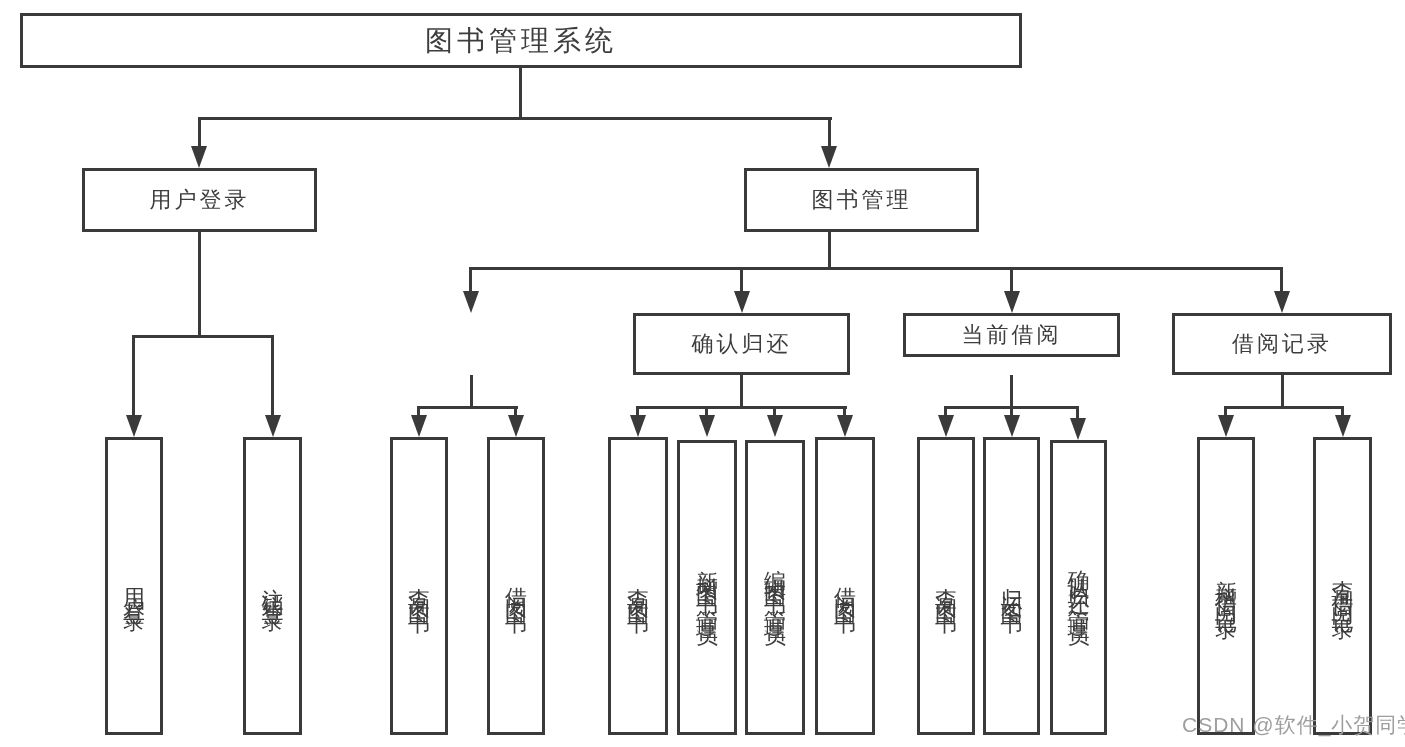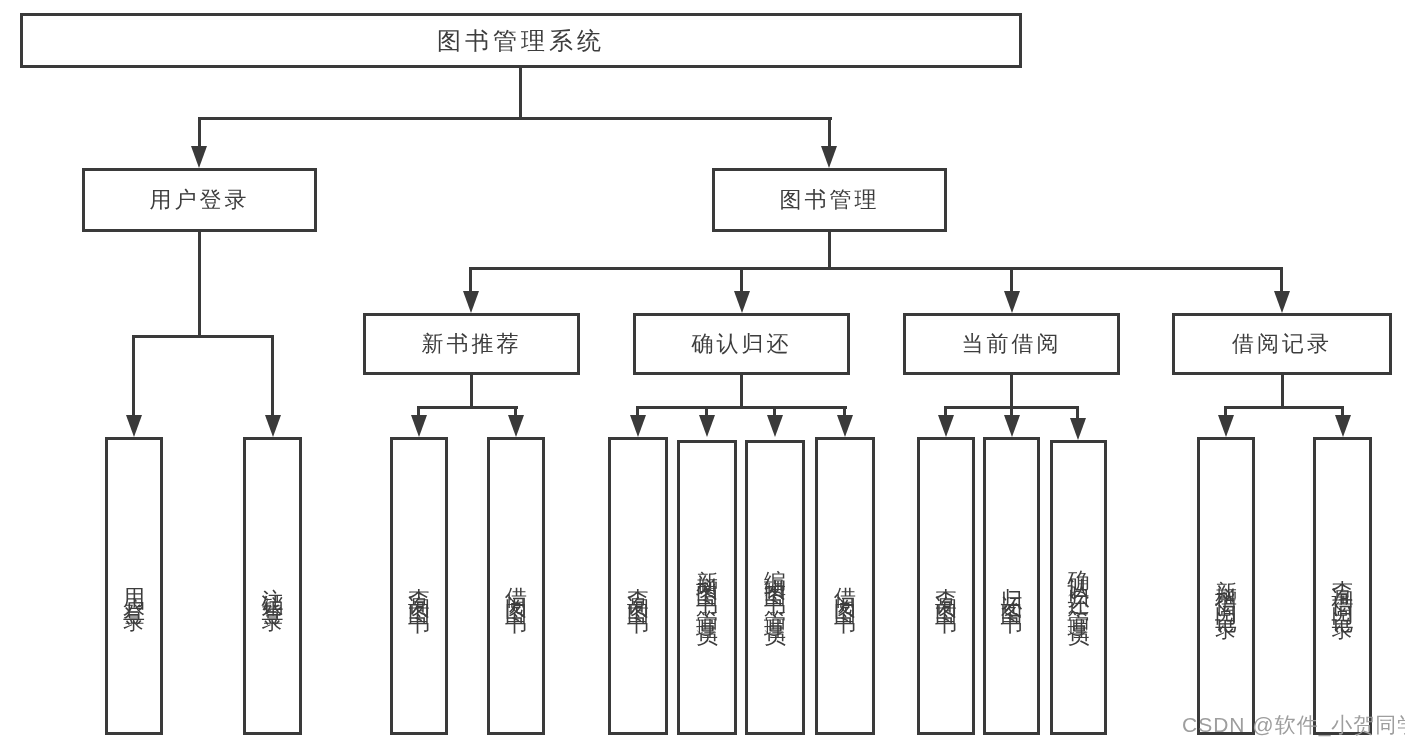--- a/index.html
+++ b/index.html
@@ -21,21 +21,21 @@
     align-items: center;
     justify-content: center;
   }
   .box.h span {
     font-size: 22px;
     letter-spacing: 3px;
     white-space: nowrap;
     color: #3d3d3d;
   }
   .box.root span {
-    font-size: 24px;
+    font-size: 28px;
     letter-spacing: 4px;
   }
   .box.v span {
     writing-mode: vertical-rl;
     text-orientation: mixed;
     font-size: 22px;
     letter-spacing: 8px;
     line-height: 1;
     color: #3d3d3d;
   }
@@ -71,21 +71,21 @@
   <div class="vl" style="left:519px; top:68px;  height:50px;"></div>
   <div class="hl" style="left:198px; top:117px; width:634px;"></div>
   <div class="vl" style="left:198px; top:117px; height:32px;"></div>
   <div class="tri" style="left:191px; top:146px;"></div>
   <div class="vl" style="left:828px; top:117px; height:32px;"></div>
   <div class="tri" style="left:821px; top:146px;"></div>
 
   <div class="box h" style="left:82px; top:168px; width:235px; height:64px;">
     <span>用户登录</span>
   </div>
-  <div class="box h" style="left:712px; top:168px; width:235px; height:64px;">
+  <div class="box h" style="left:744px; top:168px; width:235px; height:64px;">
     <span>图书管理</span>
   </div>
 
   <div class="vl" style="left:198px; top:232px; height:106px;"></div>
   <div class="hl" style="left:132px; top:335px; width:141px;"></div>
   <div class="vl" style="left:132px; top:335px; height:82px;"></div>
   <div class="tri" style="left:126px; top:415px;"></div>
   <div class="vl" style="left:271px; top:335px; height:82px;"></div>
   <div class="tri" style="left:265px; top:415px;"></div>
 
@@ -93,27 +93,24 @@
   <div class="hl" style="left:470px;  top:267px; width:813px;"></div>
   <div class="vl" style="left:469px;  top:267px; height:26px;"></div>
   <div class="tri" style="left:463px;  top:291px;"></div>
   <div class="vl" style="left:740px;  top:267px; height:26px;"></div>
   <div class="tri" style="left:734px;  top:291px;"></div>
   <div class="vl" style="left:1010px; top:267px; height:26px;"></div>
   <div class="tri" style="left:1004px; top:291px;"></div>
   <div class="vl" style="left:1280px; top:267px; height:26px;"></div>
   <div class="tri" style="left:1274px; top:291px;"></div>
 
-  <div class="box h" style="left:363px; top:313px; width:217px; height:62px;">
-    <span>新书推荐</span>
-  </div>
   <div class="box h" style="left:633px; top:313px; width:217px; height:62px;">
     <span>确认归还</span>
   </div>
-  <div class="box h" style="left:903px; top:313px; width:217px; height:62px;">
+  <div class="box h" style="left:903px; top:313px; width:217px; height:44px;">
     <span>当前借阅</span>
   </div>
   <div class="box h" style="left:1172px; top:313px; width:220px; height:62px;">
     <span>借阅记录</span>
   </div>
 
   <div class="vl" style="left:470px; top:375px; height:34px;"></div>
   <div class="hl" style="left:417px; top:406px; width:101px;"></div>
   <div class="vl" style="left:417px; top:406px; height:12px;"></div>
   <div class="tri" style="left:411px; top:415px;"></div>

